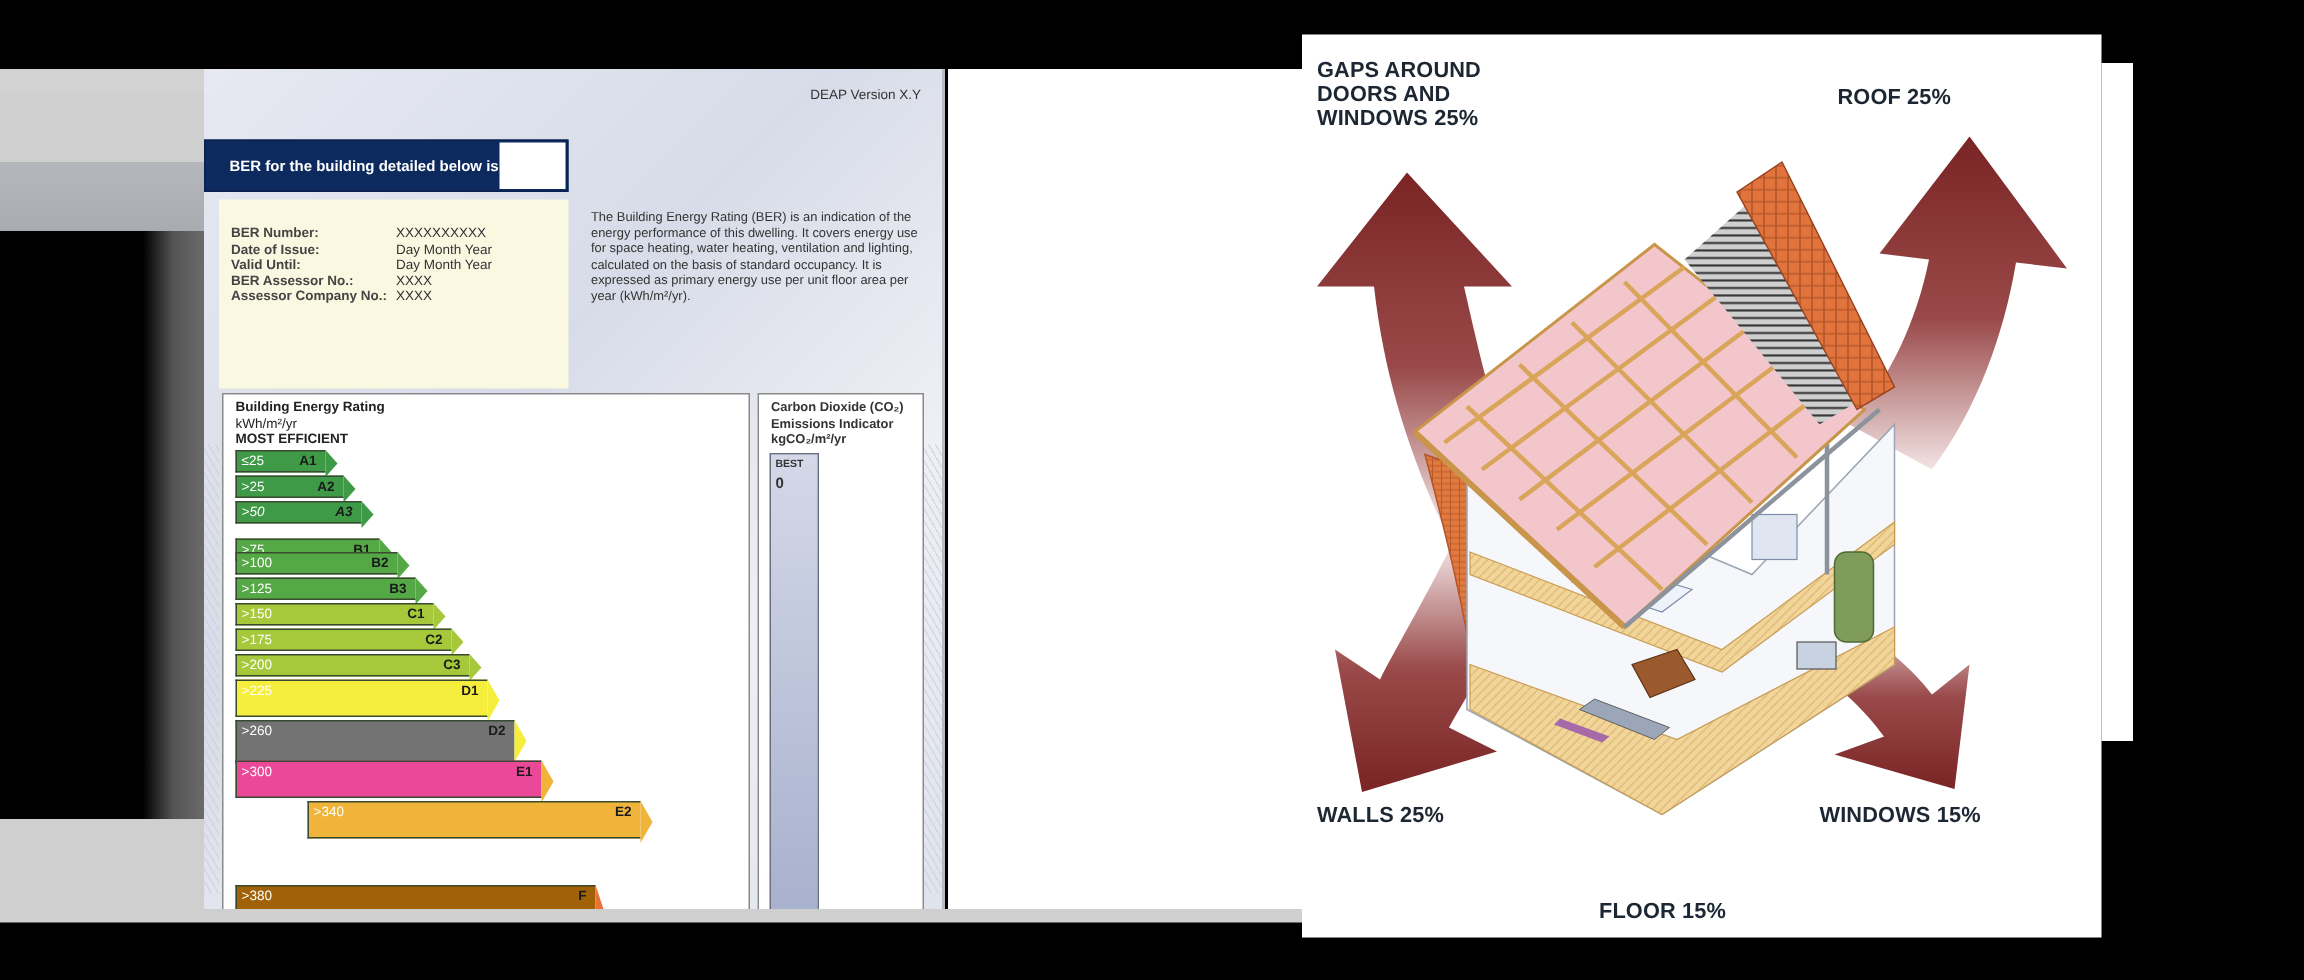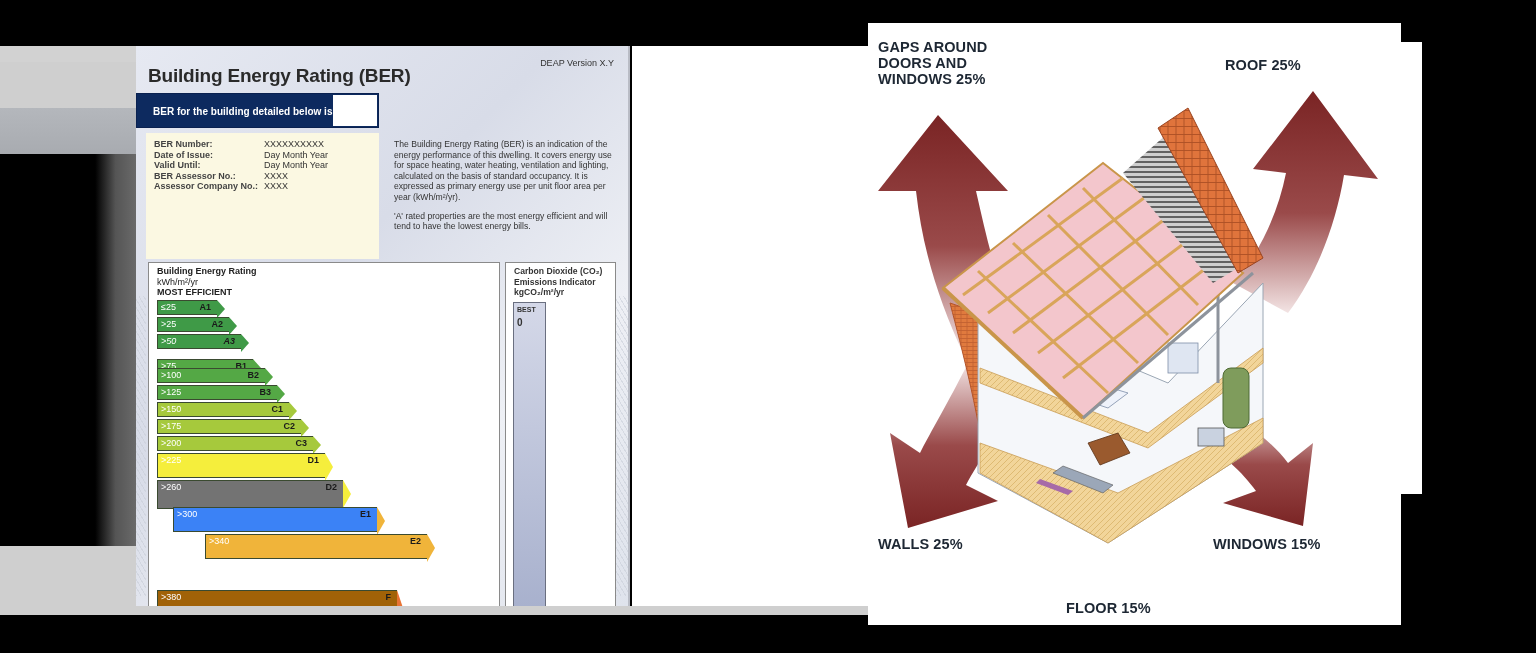--- a/index.html
+++ b/index.html
@@ -20,21 +20,21 @@
     background: linear-gradient(135deg, #e6e9f2 0%, #d8dce8 40%, #eef0f5 70%, #dfe3ec 100%);
     border-right: 2px solid #b9bcc5; overflow: hidden; }
   .ber-title { position: absolute; left: 12px; top: 19px; font-size: 19px; font-weight: bold; color: #2a2a2a; letter-spacing: -0.2px; }
   .ber-version { position: absolute; right: 14px; top: 12px; font-size: 9px; color: #333; }
   .ber-bar { position: absolute; left: 0; top: 47px; width: 243px; height: 35px; background: #0d2a5f; border: 1px solid #0a2150; }
   .ber-bar-label { position: absolute; left: 16px; top: 12px; font-size: 10px; color: #fff; font-weight: bold; }
   .ber-bar-box { position: absolute; right: 1px; top: 1px; width: 44px; height: 31px; background: #fff; }
 
   .addr-box { position: absolute; left: 10px; top: 87px; width: 233px; height: 126px; background: #fbf8e2; padding: 6px 8px; font-size: 9px; color: #333; line-height: 10.5px; }
   .addr-lines div { white-space: nowrap; }
-  .details { }
+  .details { margin-top: 11px; }
   .details .row { display: flex; }
   .details .k { width: 110px; font-weight: bold; color: #444; }
   .details .v { color: #333; }
 
   .desc { position: absolute; left: 258px; top: 93px; width: 228px; font-size: 8.6px; color: #333; line-height: 10.6px; }
   .desc p + p { margin-top: 8px; }
 
   .rating-panel { position: absolute; left: 12px; top: 216px; width: 352px; height: 350px; background: #fff; border: 1px solid #8a8a8a; }
   .rp-head { position: absolute; left: 8px; top: 3px; font-size: 9px; font-weight: bold; color: #222; line-height: 10.5px; }
   .rp-head .unit { font-weight: normal; }
@@ -67,21 +67,20 @@
 
 <div class="left-strip">
   <div class="s1"></div>
   <div class="s2"></div>
   <div class="s3"></div>
   <div class="s4"></div>
   <div class="s5"></div>
 </div>
 
 <div class="ber">
-  <div class="ber-title">Building Energy Rating (BER)</div>
   <div class="ber-version">DEAP Version X.Y</div>
 
   <div class="ber-bar">
     <span class="ber-bar-label">BER for the building detailed below is:</span>
     <div class="ber-bar-box"></div>
   </div>
 
   <div class="addr-box">
     <div class="details">
       <div class="row">
@@ -102,21 +101,20 @@
         </div>
       <div class="row">
           <span class="k">Assessor Company No.:</span>
           <span class="v">XXXX</span>
         </div>
     </div>
   </div>
 
   <div class="desc">
     <p>The Building Energy Rating (BER) is an indication of the energy performance of this dwelling.  It covers energy use for space heating, water heating, ventilation and lighting, calculated on the basis of standard occupancy. It is expressed as primary energy use per unit floor area per year (kWh/m²/yr).</p>
-    <p>'A' rated properties are the most energy efficient and will tend to have the lowest energy bills.</p>
   </div>
 
   <div class="watermark"></div>
   <div class="watermark r"></div>
 
   <div class="rating-panel">
     <div class="rp-head">
       <div>Building Energy Rating</div>
       <div class="unit">kWh/m²/yr</div>
       <div>MOST EFFICIENT</div>
@@ -170,21 +168,21 @@
         <div class="band" style="top: 190px; width: 168px; height: 25px; background: rgb(245, 238, 60);">
           <span class="range">&gt;225</span>
           <span class="grade">D1</span>
           <span class="tip" style="border-top-width: 14px; border-bottom-width: 14px; border-left: 8px solid rgb(245, 238, 60);"></span>
         </div>
         <div class="band" style="top: 217px; width: 186px; height: 29px; background: #737373;">
           <span class="range">&gt;260</span>
           <span class="grade">D2</span>
           <span class="tip" style="border-top-width: 14px; border-bottom-width: 14px; border-left: 8px solid rgb(245, 238, 60);"></span>
         </div>
-        <div class="band" style="top: 244px; width: 204px; height: 25px; background: #3b82f6; margin-left: 16px;">
+        <div class="band" style="top: 244px; width: 204px; height: 25px; background: #ec4899;">
           <span class="range">&gt;300</span>
           <span class="grade">E1</span>
           <span class="tip" style="border-top-width: 14px; border-bottom-width: 14px; border-left: 8px solid rgb(240, 180, 58);"></span>
         </div>
         <div class="band" style="top: 271px; width: 222px; height: 25px; background: rgb(240, 180, 58); margin-left: 48px;">
           <span class="range">&gt;340</span>
           <span class="grade">E2</span>
           <span class="tip" style="border-top-width: 14px; border-bottom-width: 14px; border-left: 8px solid rgb(240, 180, 58);"></span>
         </div>
         <div class="band" style="top: 315px; width: 240px; height: 45px; background: #a16207; margin-top: 12px;">

